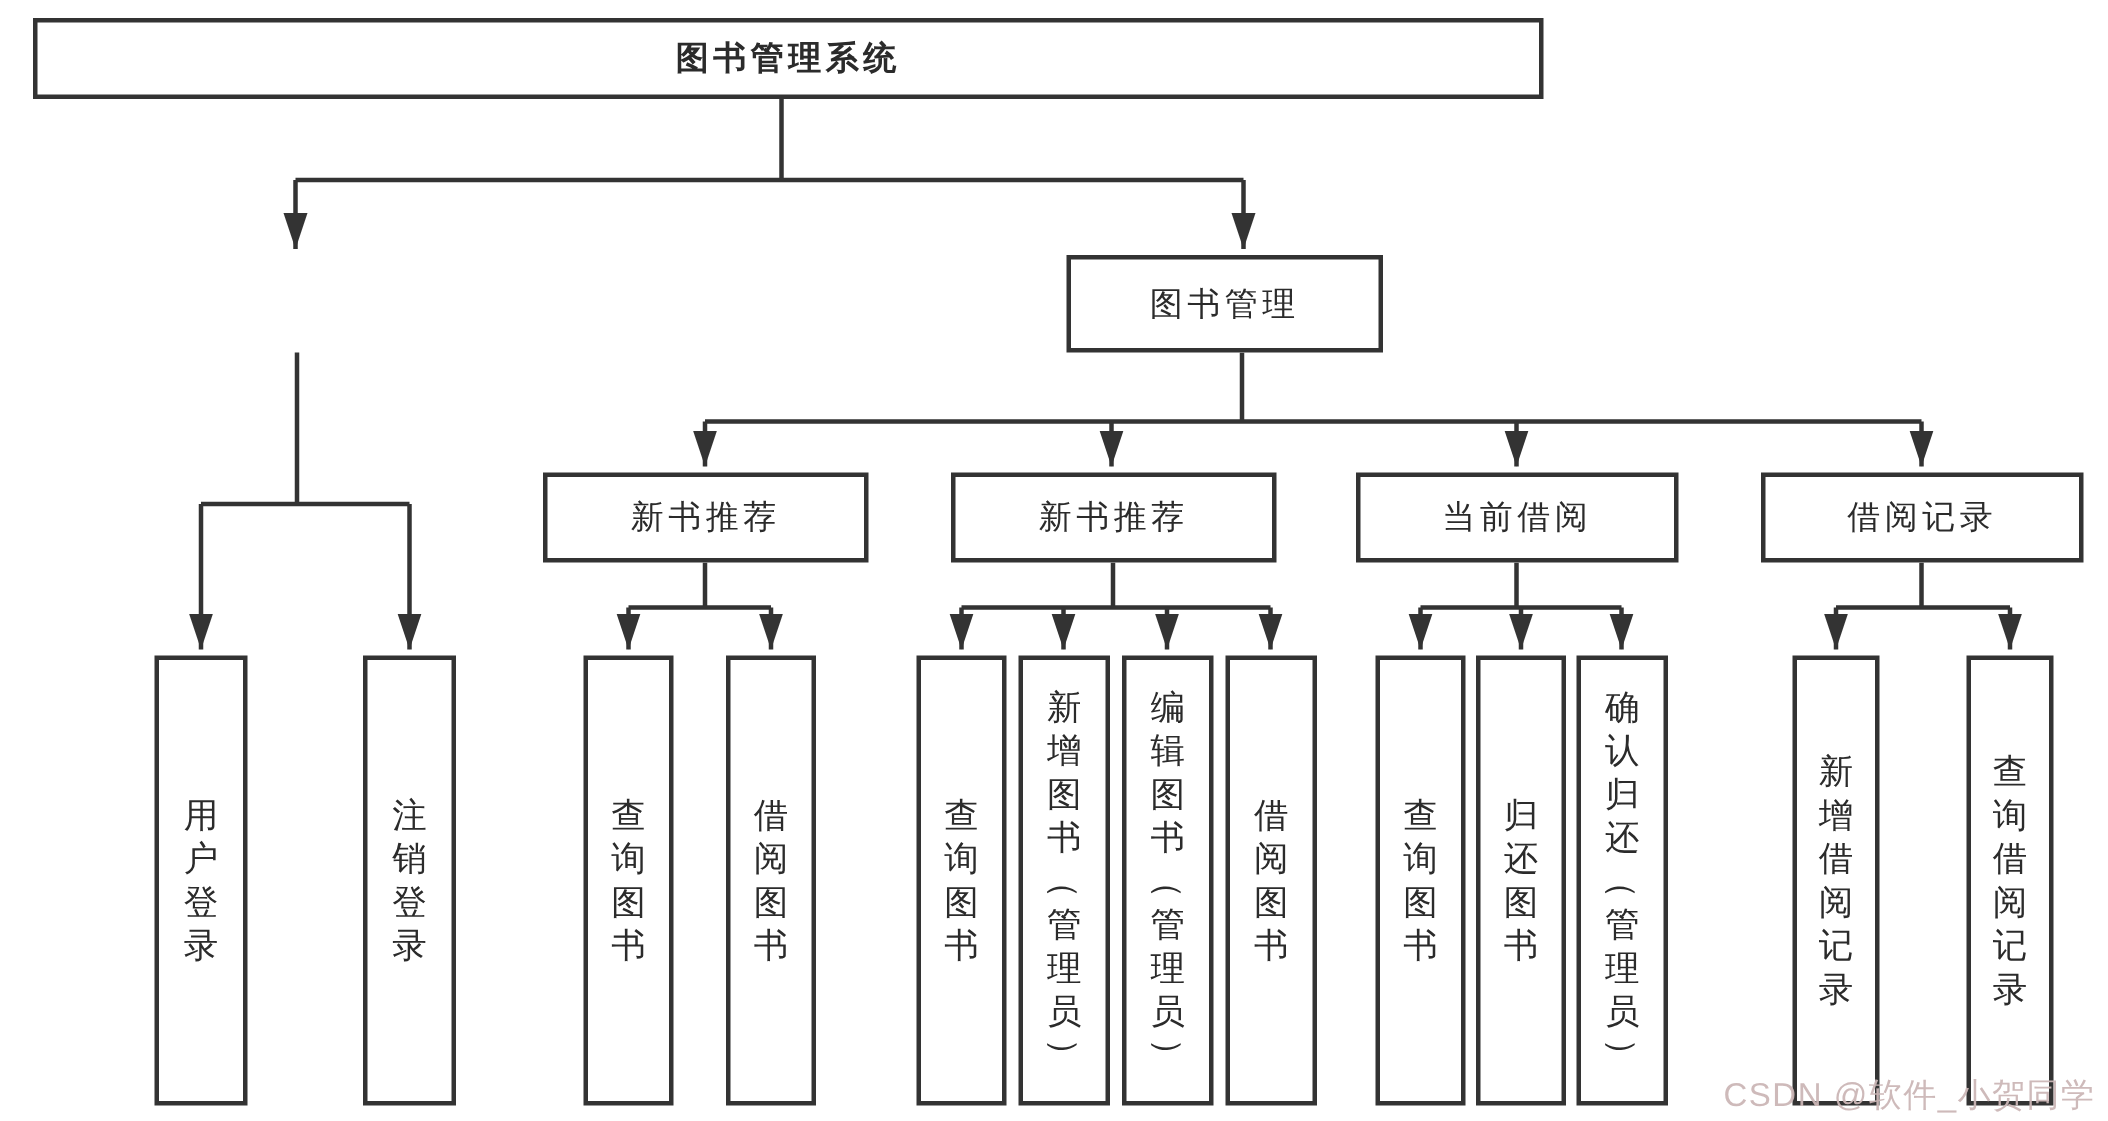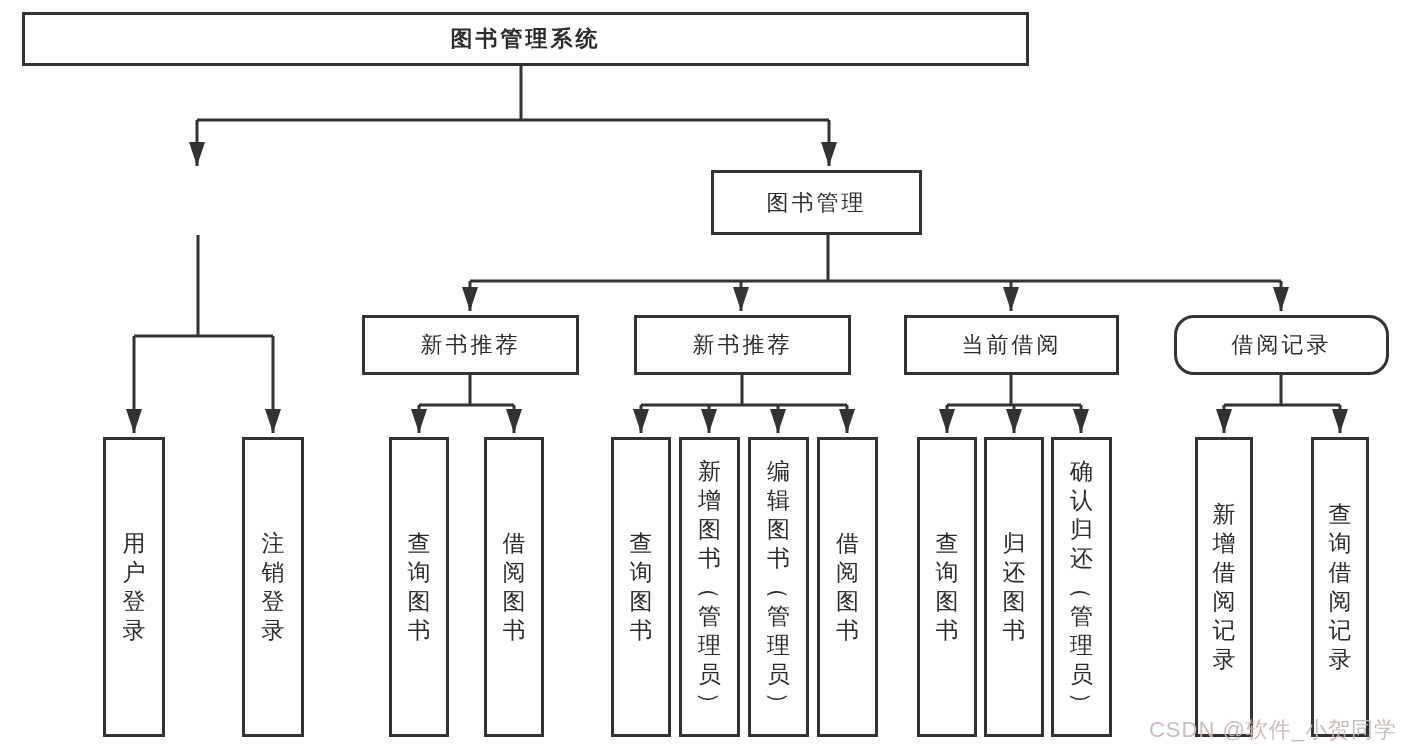--- a/index.html
+++ b/index.html
@@ -80,21 +80,21 @@
 
   <div class="node" style="left:362px;top:315px;width:217px;height:60px;text-align:right;">
     <span class="h-label">新书推荐</span>
   </div>
   <div class="node" style="left:634px;top:315px;width:217px;height:60px;">
     <span class="h-label">新书推荐</span>
   </div>
   <div class="node" style="left:904px;top:315px;width:215px;height:60px;">
     <span class="h-label">当前借阅</span>
   </div>
-  <div class="node" style="left:1174px;top:315px;width:215px;height:60px;border-radius:20px;">
+  <div class="node" style="left:1174px;top:315px;width:215px;height:60px;">
     <span class="h-label">借阅记录</span>
   </div>
 
   <div class="node leaf v-label" style="left:103px;top:437px;width:62px;height:300px;">
       <span>用</span>
       <span>户</span>
       <span>登</span>
       <span>录</span>
     </div>
   <div class="node leaf v-label" style="left:242px;top:437px;width:62px;height:300px;">

